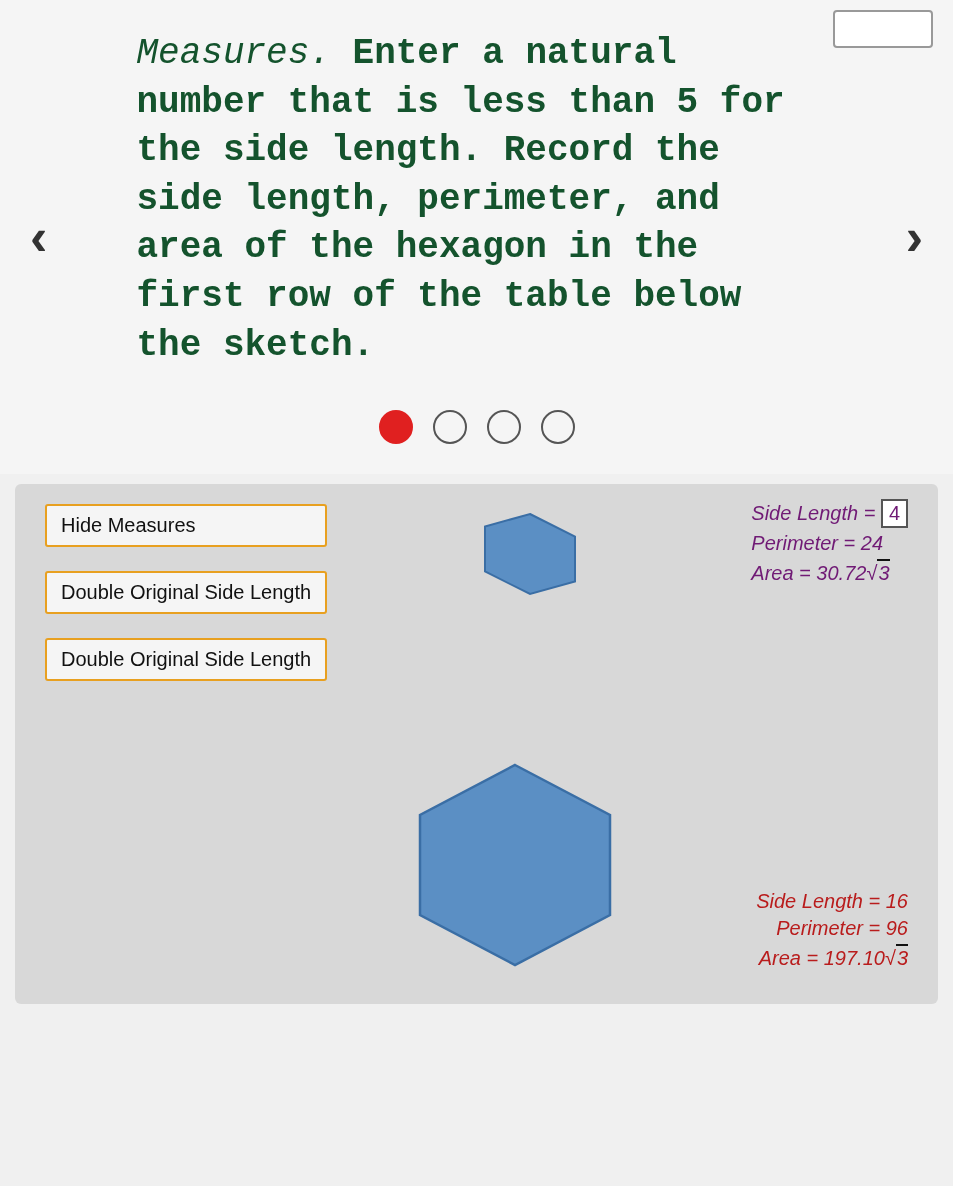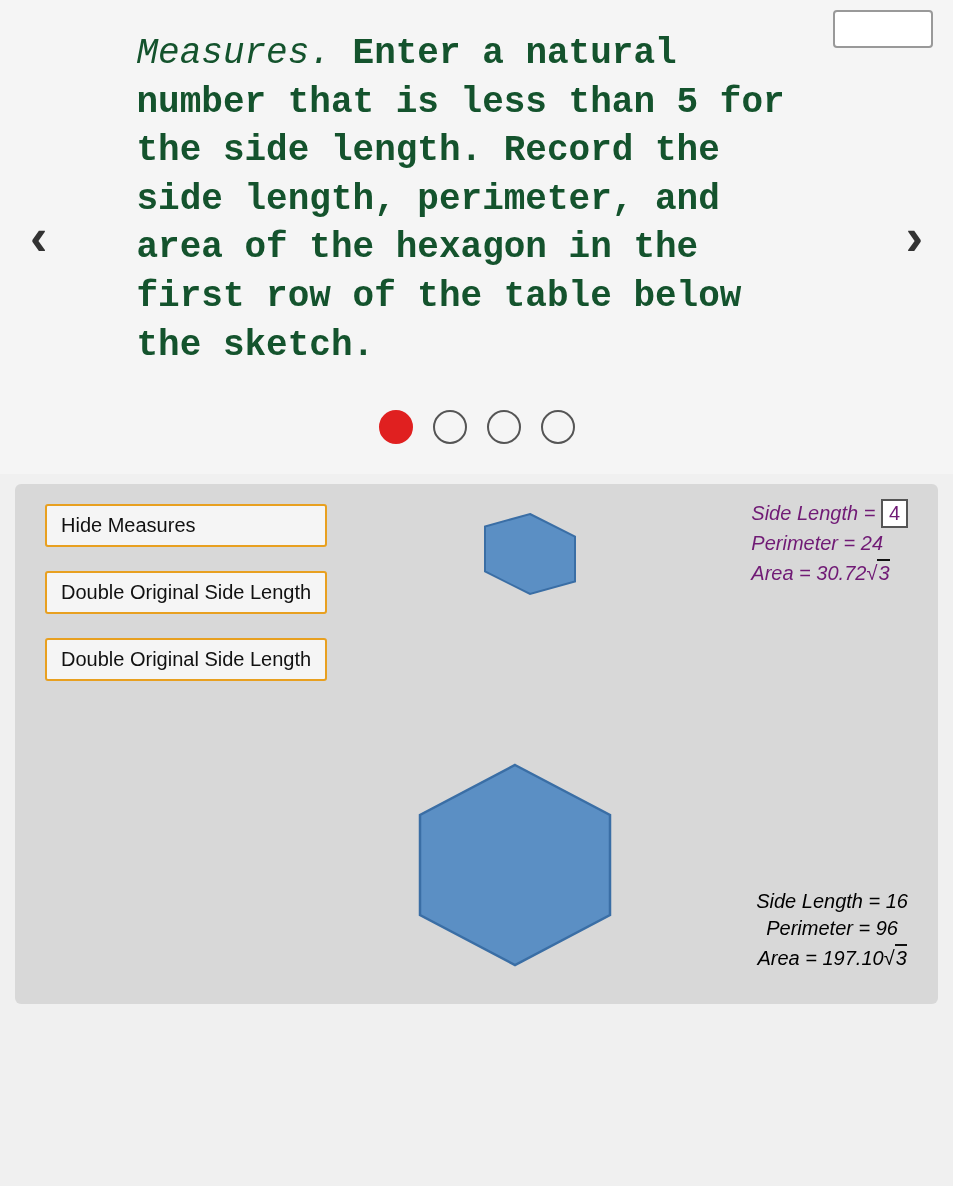--- a/index.html
+++ b/index.html
@@ -161,24 +161,24 @@
       position: absolute;
       bottom: 30px;
       left: 390px;
     }
 
     
     .measures-bottom {
       position: absolute;
       bottom: 30px;
       right: 30px;
-      text-align: center;
-      font-size: 20px;
-      font-family: Arial, sans-serif;
-      color: #000000;
+      text-align: right;
+      font-size: 20px;
+      font-family: Arial, sans-serif;
+      color: #b91c1c;
     }
 
     .measures-bottom .mline {
       margin-bottom: 4px;
       font-style: italic;
     }
 
     
     .sqrt-wrapper {
       display: inline-block;

